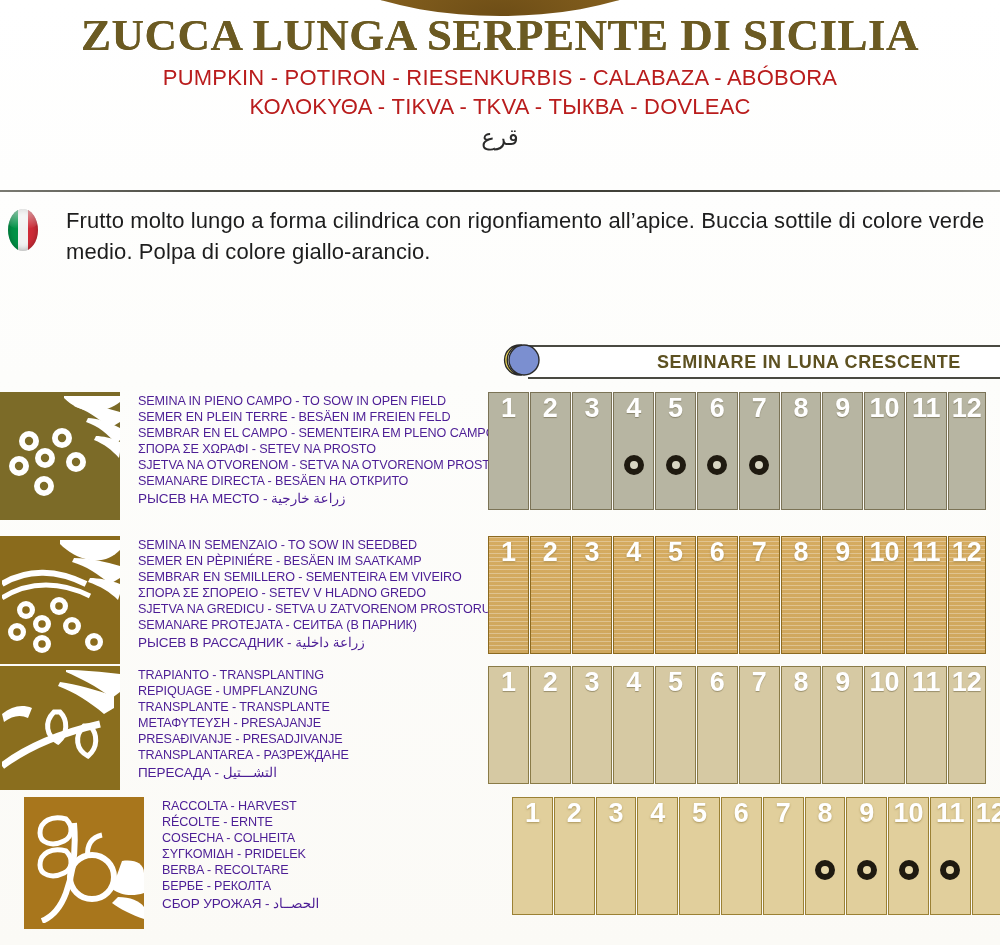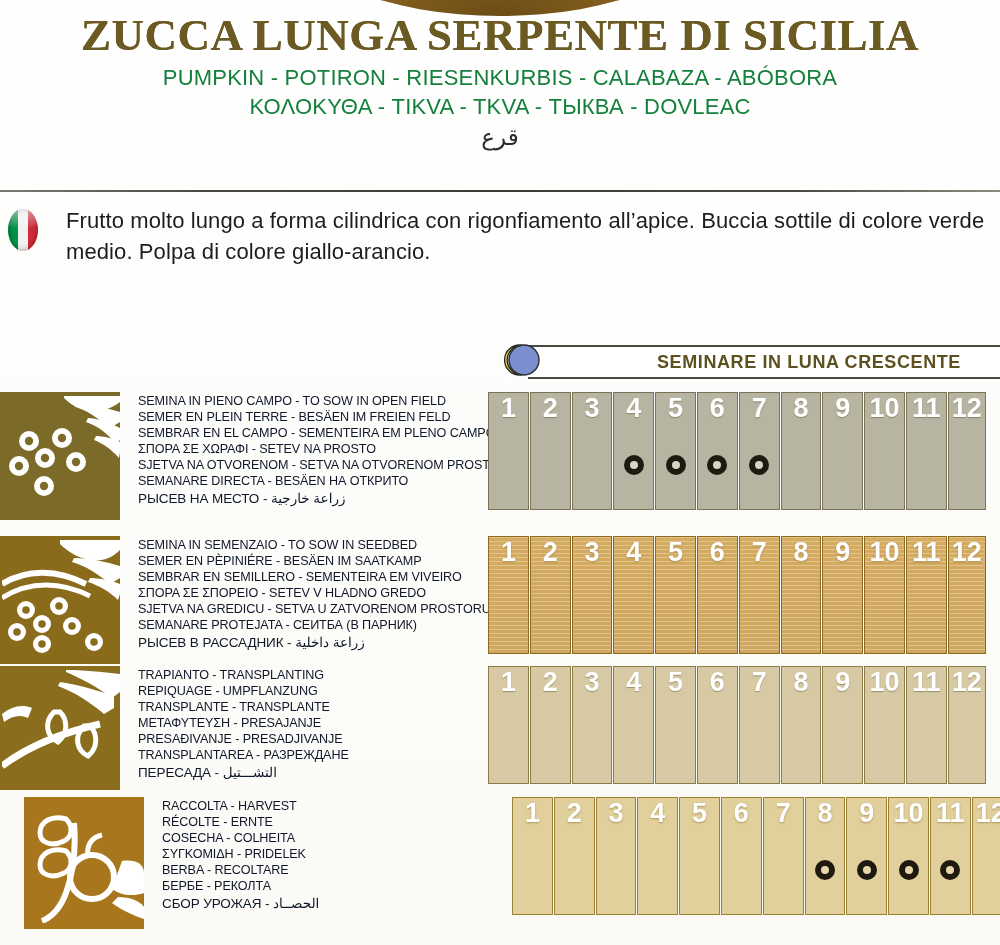--- a/index.html
+++ b/index.html
@@ -47,21 +47,21 @@
     -webkit-background-clip: text;
     background-clip: text;
     color: transparent;
     text-shadow: 0 0 0 #6b5a22;
     white-space: nowrap;
   }
   .sub-line {
     font-family: "Liberation Sans", sans-serif;
     font-size: 22px;
     letter-spacing: 0.2px;
-    color: #15803d;
+    color: #b91c1c;
     margin-top: 6px;
     white-space: nowrap;
   }
   .sub-line.two { margin-top: 3px; }
   .arabic-line {
     font-size: 23px;
     margin-top: 4px;
     color: #2a2a2a;
     direction: rtl;
   }
@@ -178,21 +178,21 @@
     flex: 0 0 auto;
     width: 360px;
     padding-left: 18px;
     box-sizing: border-box;
     padding-top: 2px;
   }
   .labels .ln {
     font-size: 12.6px;
     line-height: 1.265;
     letter-spacing: -0.1px;
-    color: #0f172a;
+    color: #4c1d95;
     white-space: nowrap;
   }
   .labels .ln.ar { font-size: 13.5px; }
 
   .grid {
     flex: 0 0 auto;
     width: 510px;
     height: 100%;
     position: relative;
     display: flex;

